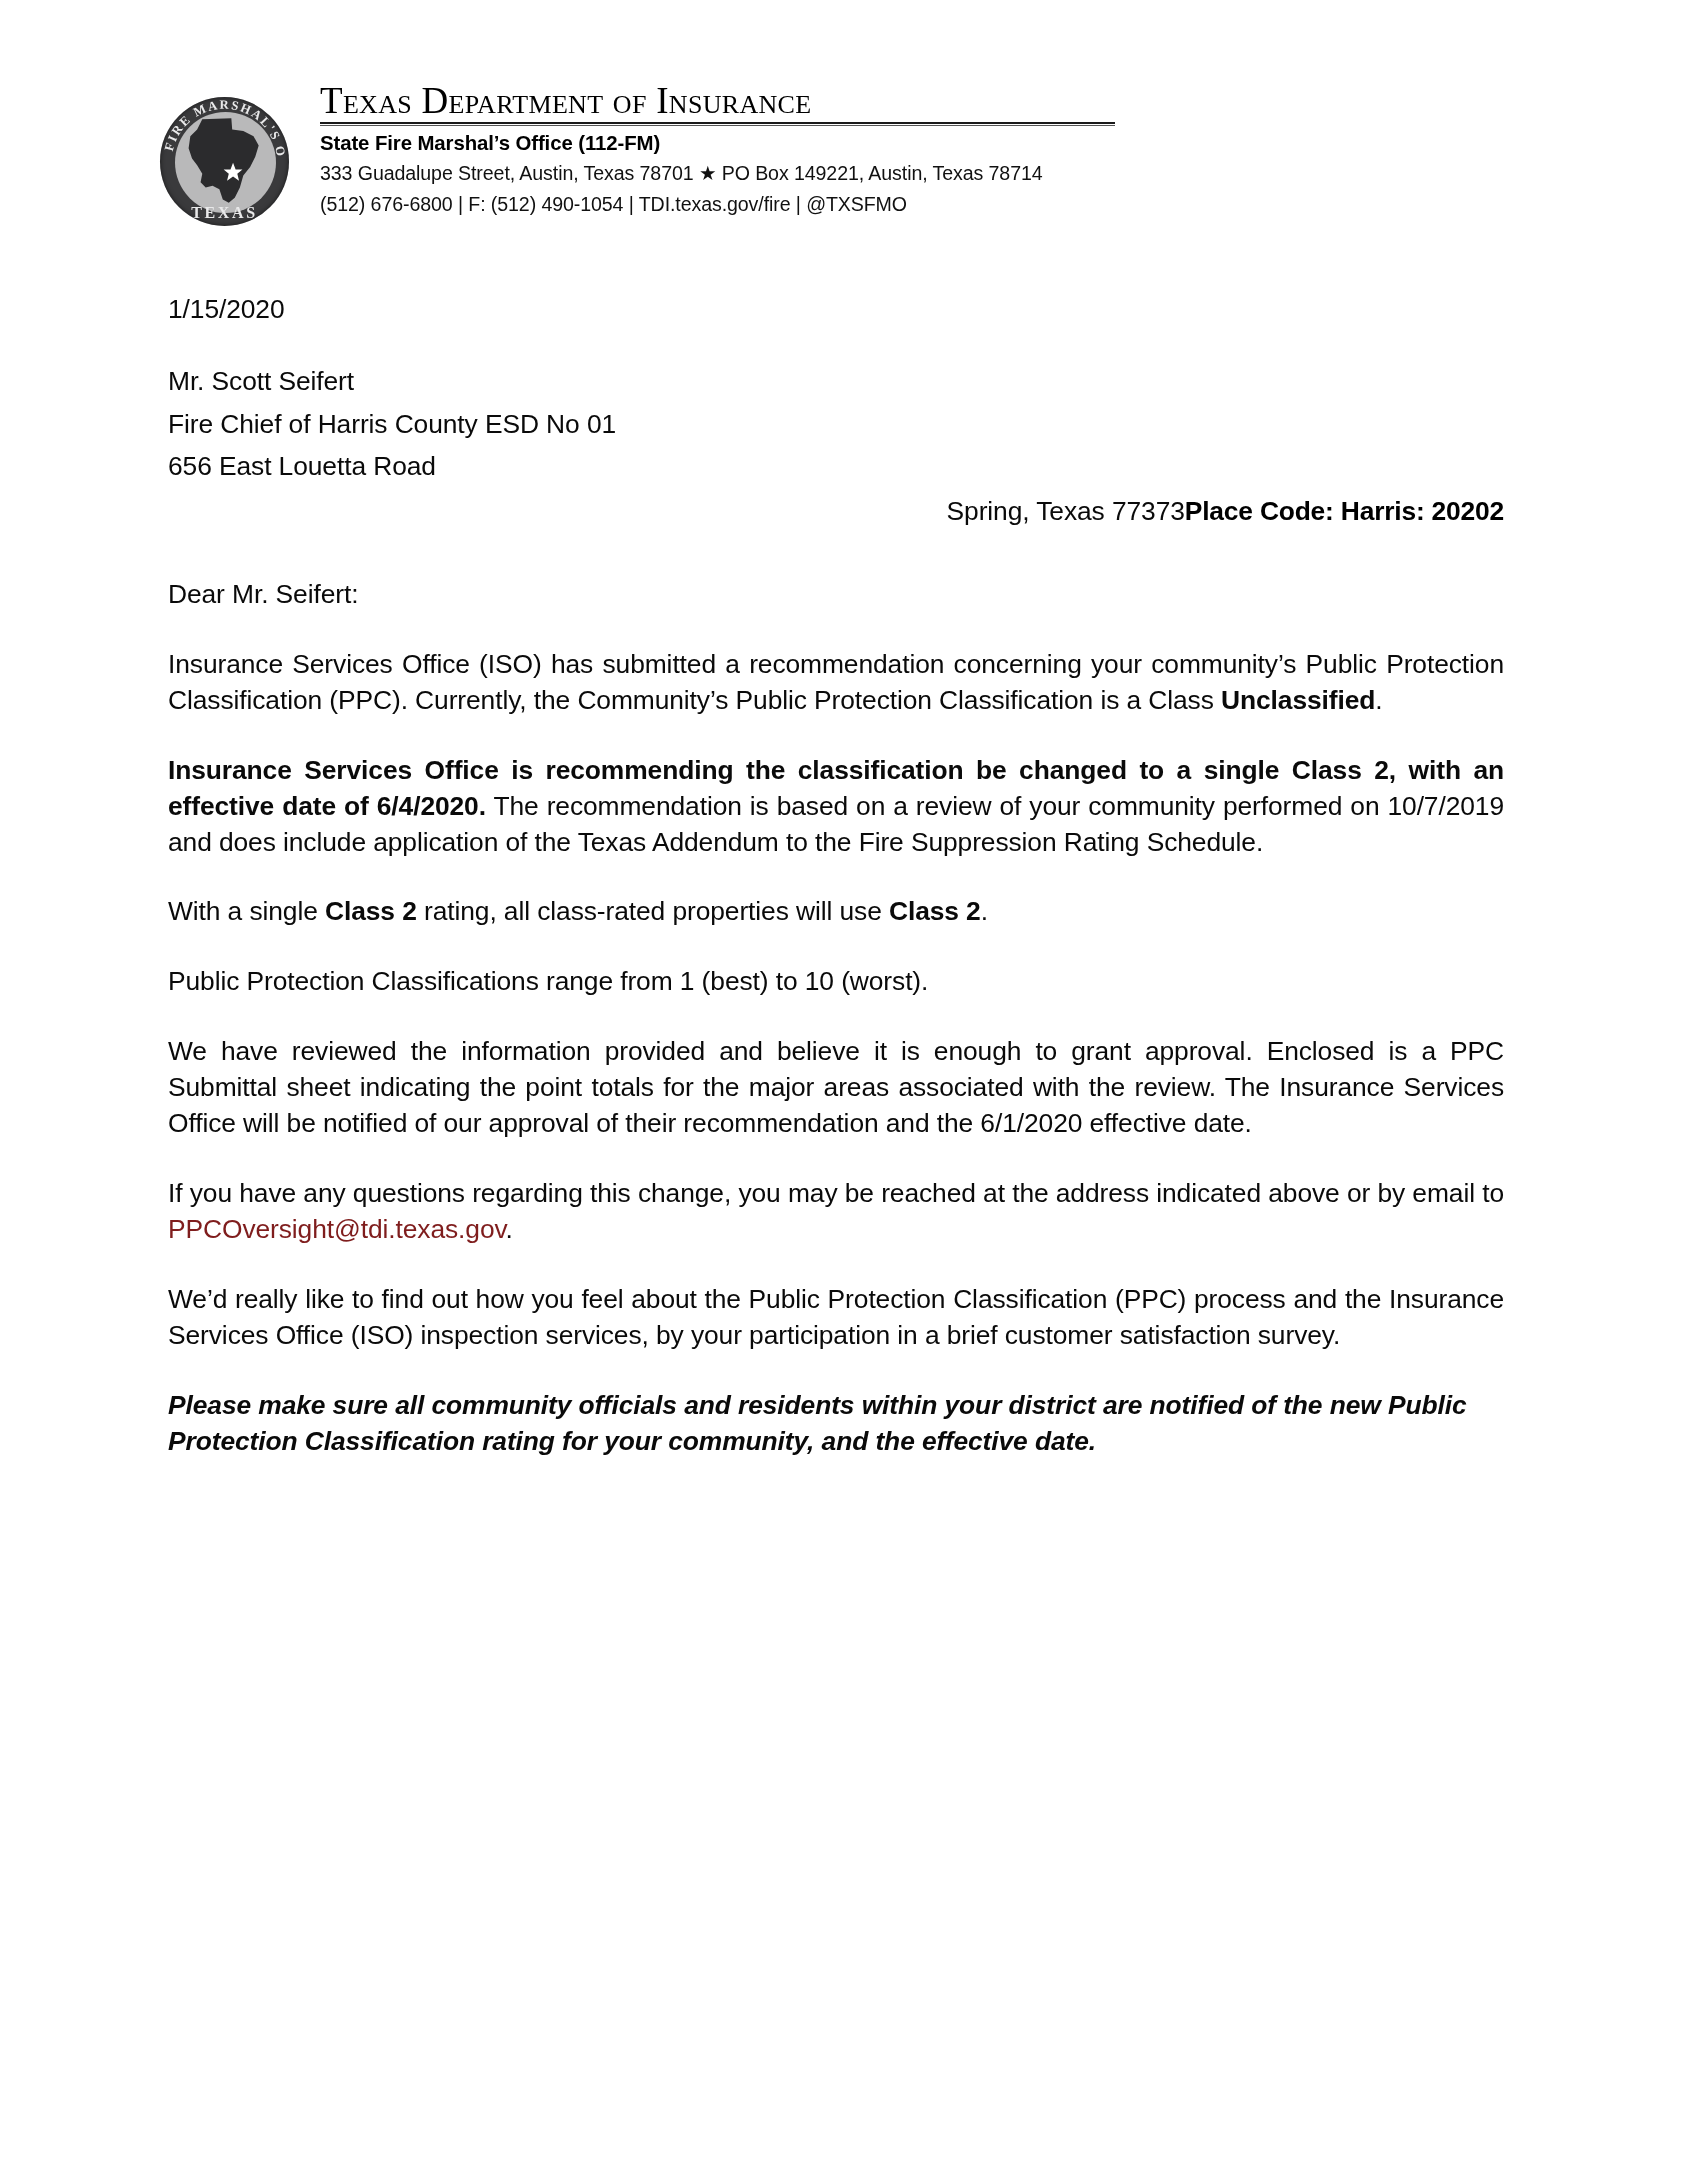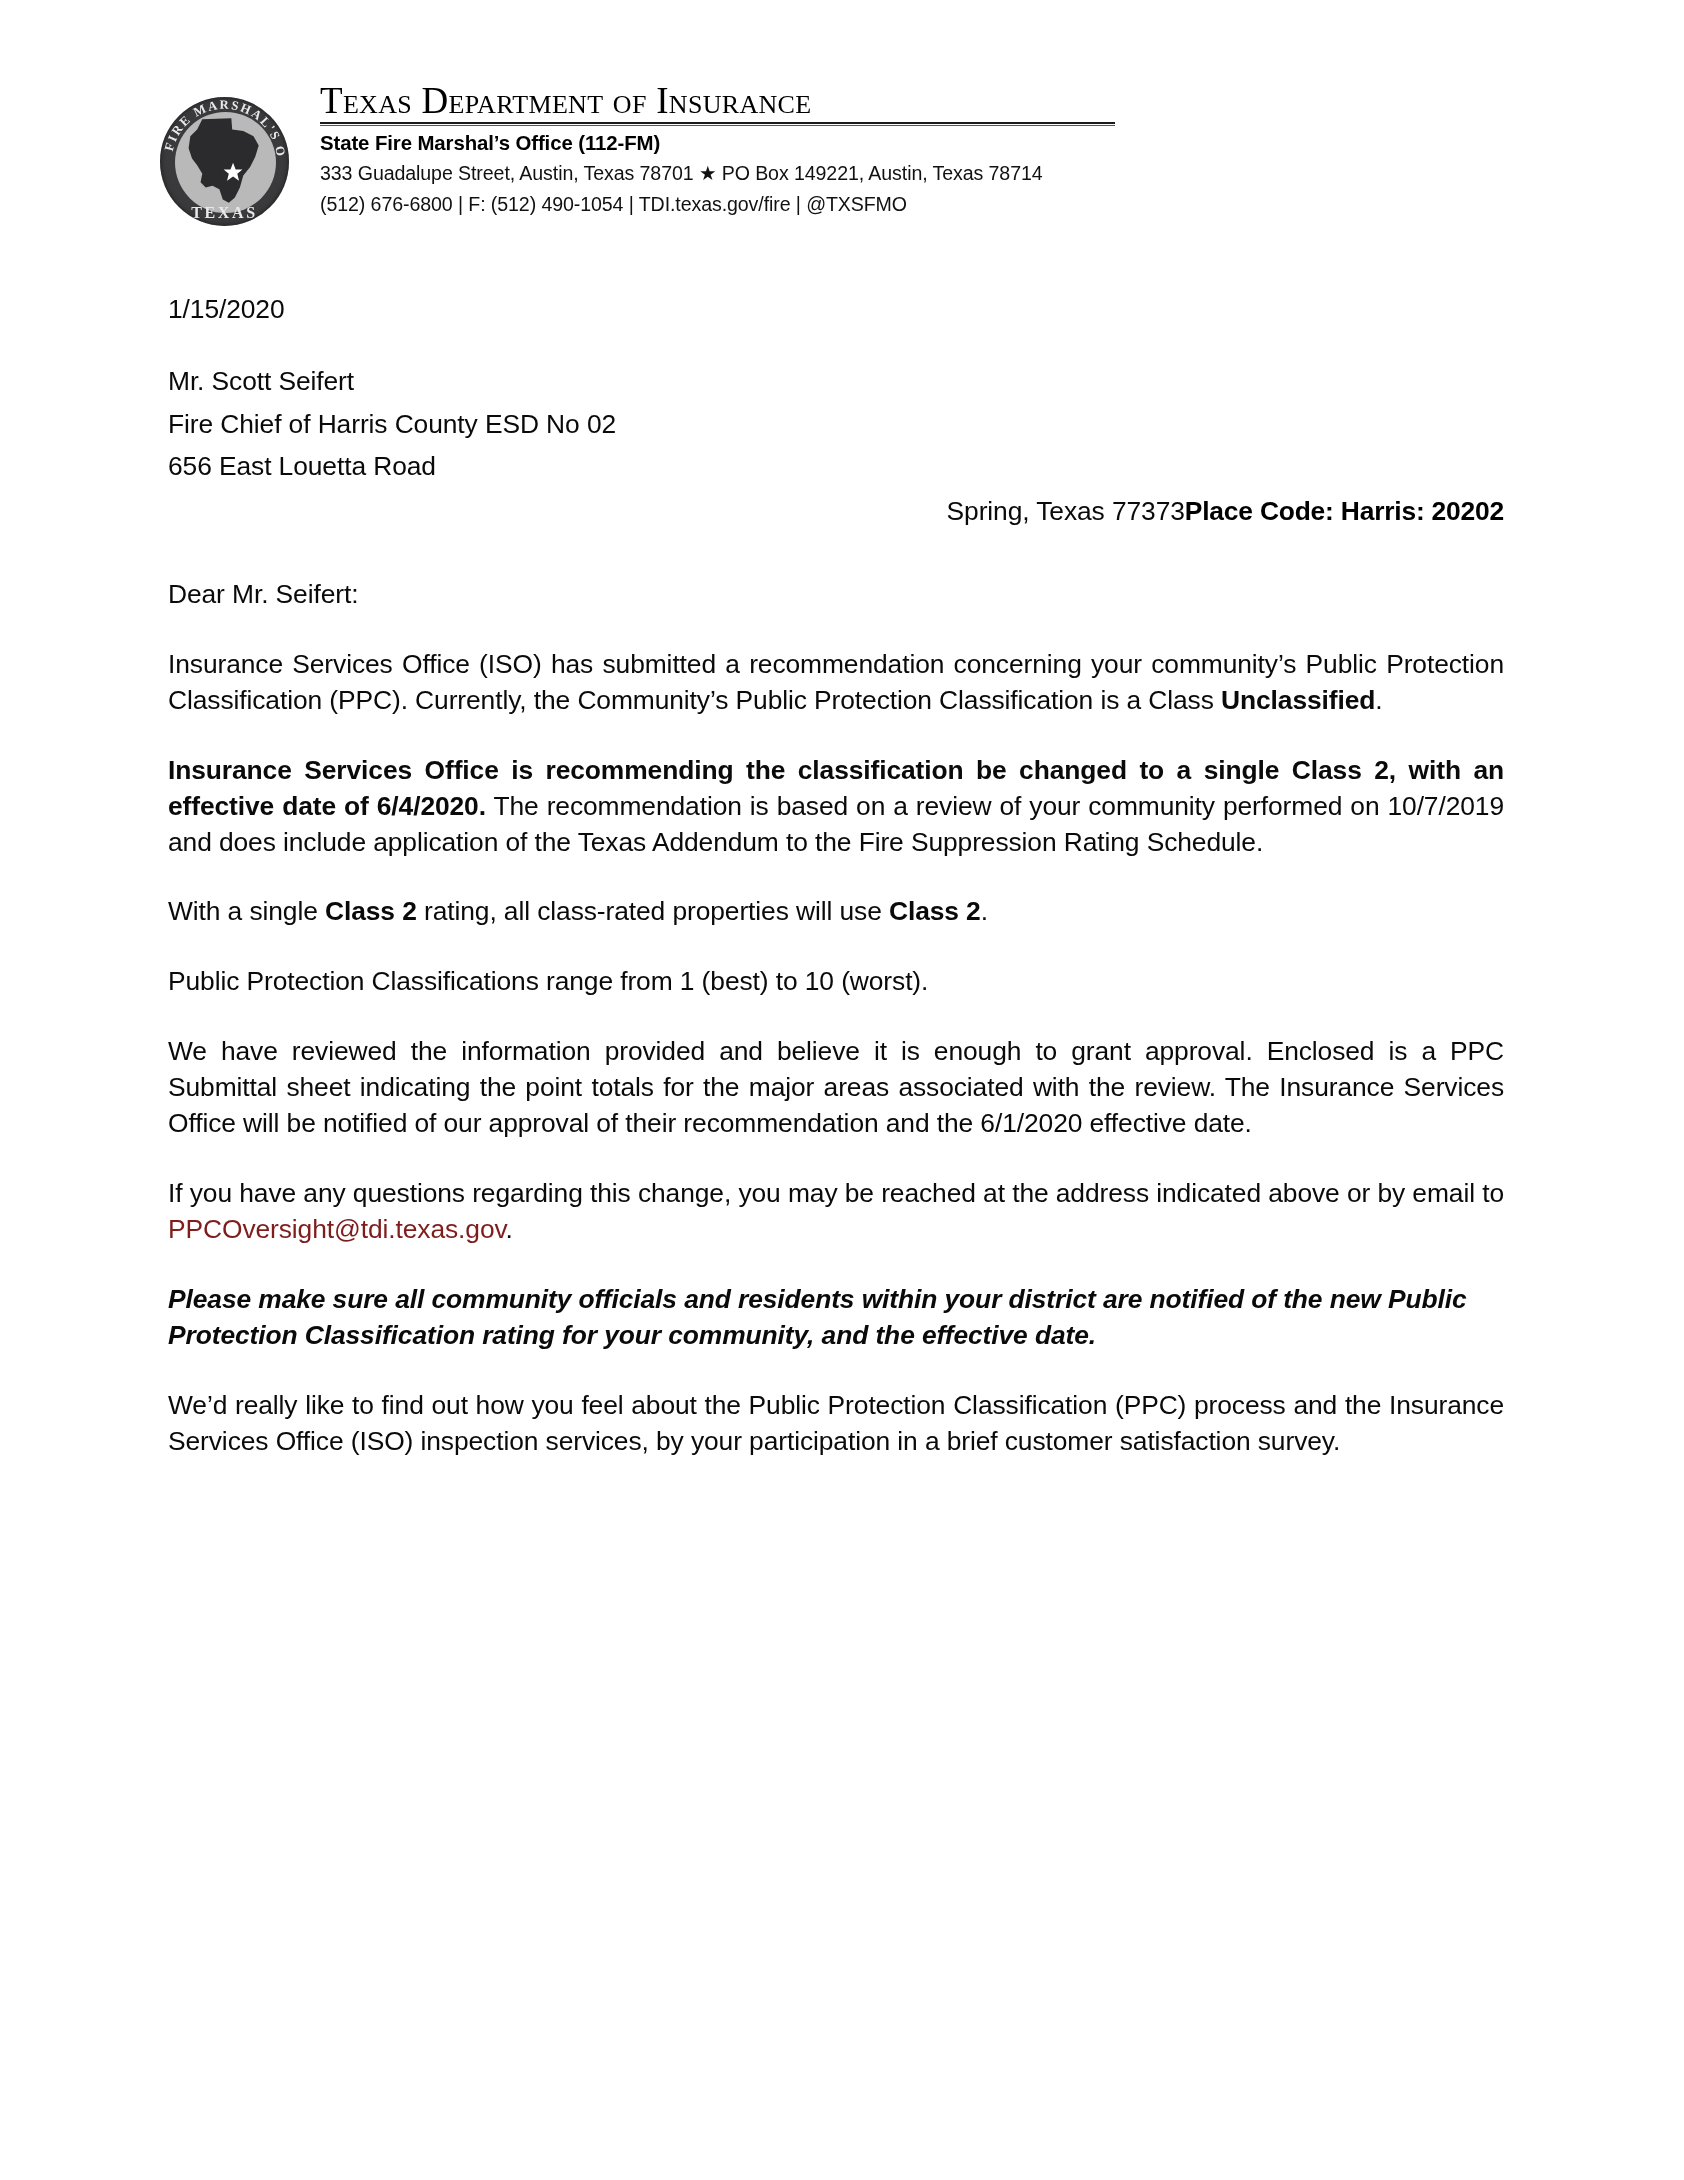--- a/index.html
+++ b/index.html
@@ -209,21 +209,21 @@
   </div>
 
   <div class="body-area">
 
     <div class="ln date-line">1/15/2020</div>
 
     <div class="spacer-sm"></div>
 
     <div class="addr-block">
       <div class="ln">Mr. Scott Seifert</div>
-      <div class="ln">Fire Chief of Harris County ESD No 02</div>
+      <div class="ln">Fire Chief of Harris County ESD No 01</div>
       <div class="ln">656 East Louetta Road</div>
       <div class="addr-row">
         <div class="ln">Spring, Texas 77373</div>
         <div class="place-code">Place Code: Harris: 20202</div>
       </div>
     </div>
 
     <div class="spacer-md"></div>
 
     <p class="para salutation">Dear Mr. Seifert:</p>
@@ -241,19 +241,19 @@
     </p>
 
     <p class="para left">Public Protection Classifications range from 1 (best) to 10 (worst).</p>
 
     <p class="para">We have reviewed the information provided and believe it is enough to grant approval.  Enclosed is a PPC Submittal sheet indicating the point totals for the major areas associated with the review.  The Insurance Services Office will be notified of our approval of their recommendation and the 6/1/2020 effective date.</p>
 
     <p class="para">
       <span>If you have any questions regarding this change, you may be reached at the address indicated above or by email to </span><a class="email-link" href="#">PPCOversight@tdi.texas.gov</a><span>.</span>
     </p>
 
+    <p class="para">We’d really like to find out how you feel about the Public Protection Classification (PPC) process and the Insurance Services Office (ISO) inspection services, by your participation in a brief customer satisfaction survey.</p>
+
     <p class="para bi">Please make sure all community officials and residents within your district are notified of the new Public Protection Classification rating for your community, and the effective date.</p>
-
-    <p class="para">We’d really like to find out how you feel about the Public Protection Classification (PPC) process and the Insurance Services Office (ISO) inspection services, by your participation in a brief customer satisfaction survey.</p>
 
   </div>
 </div>
 
 
 </body></html>

